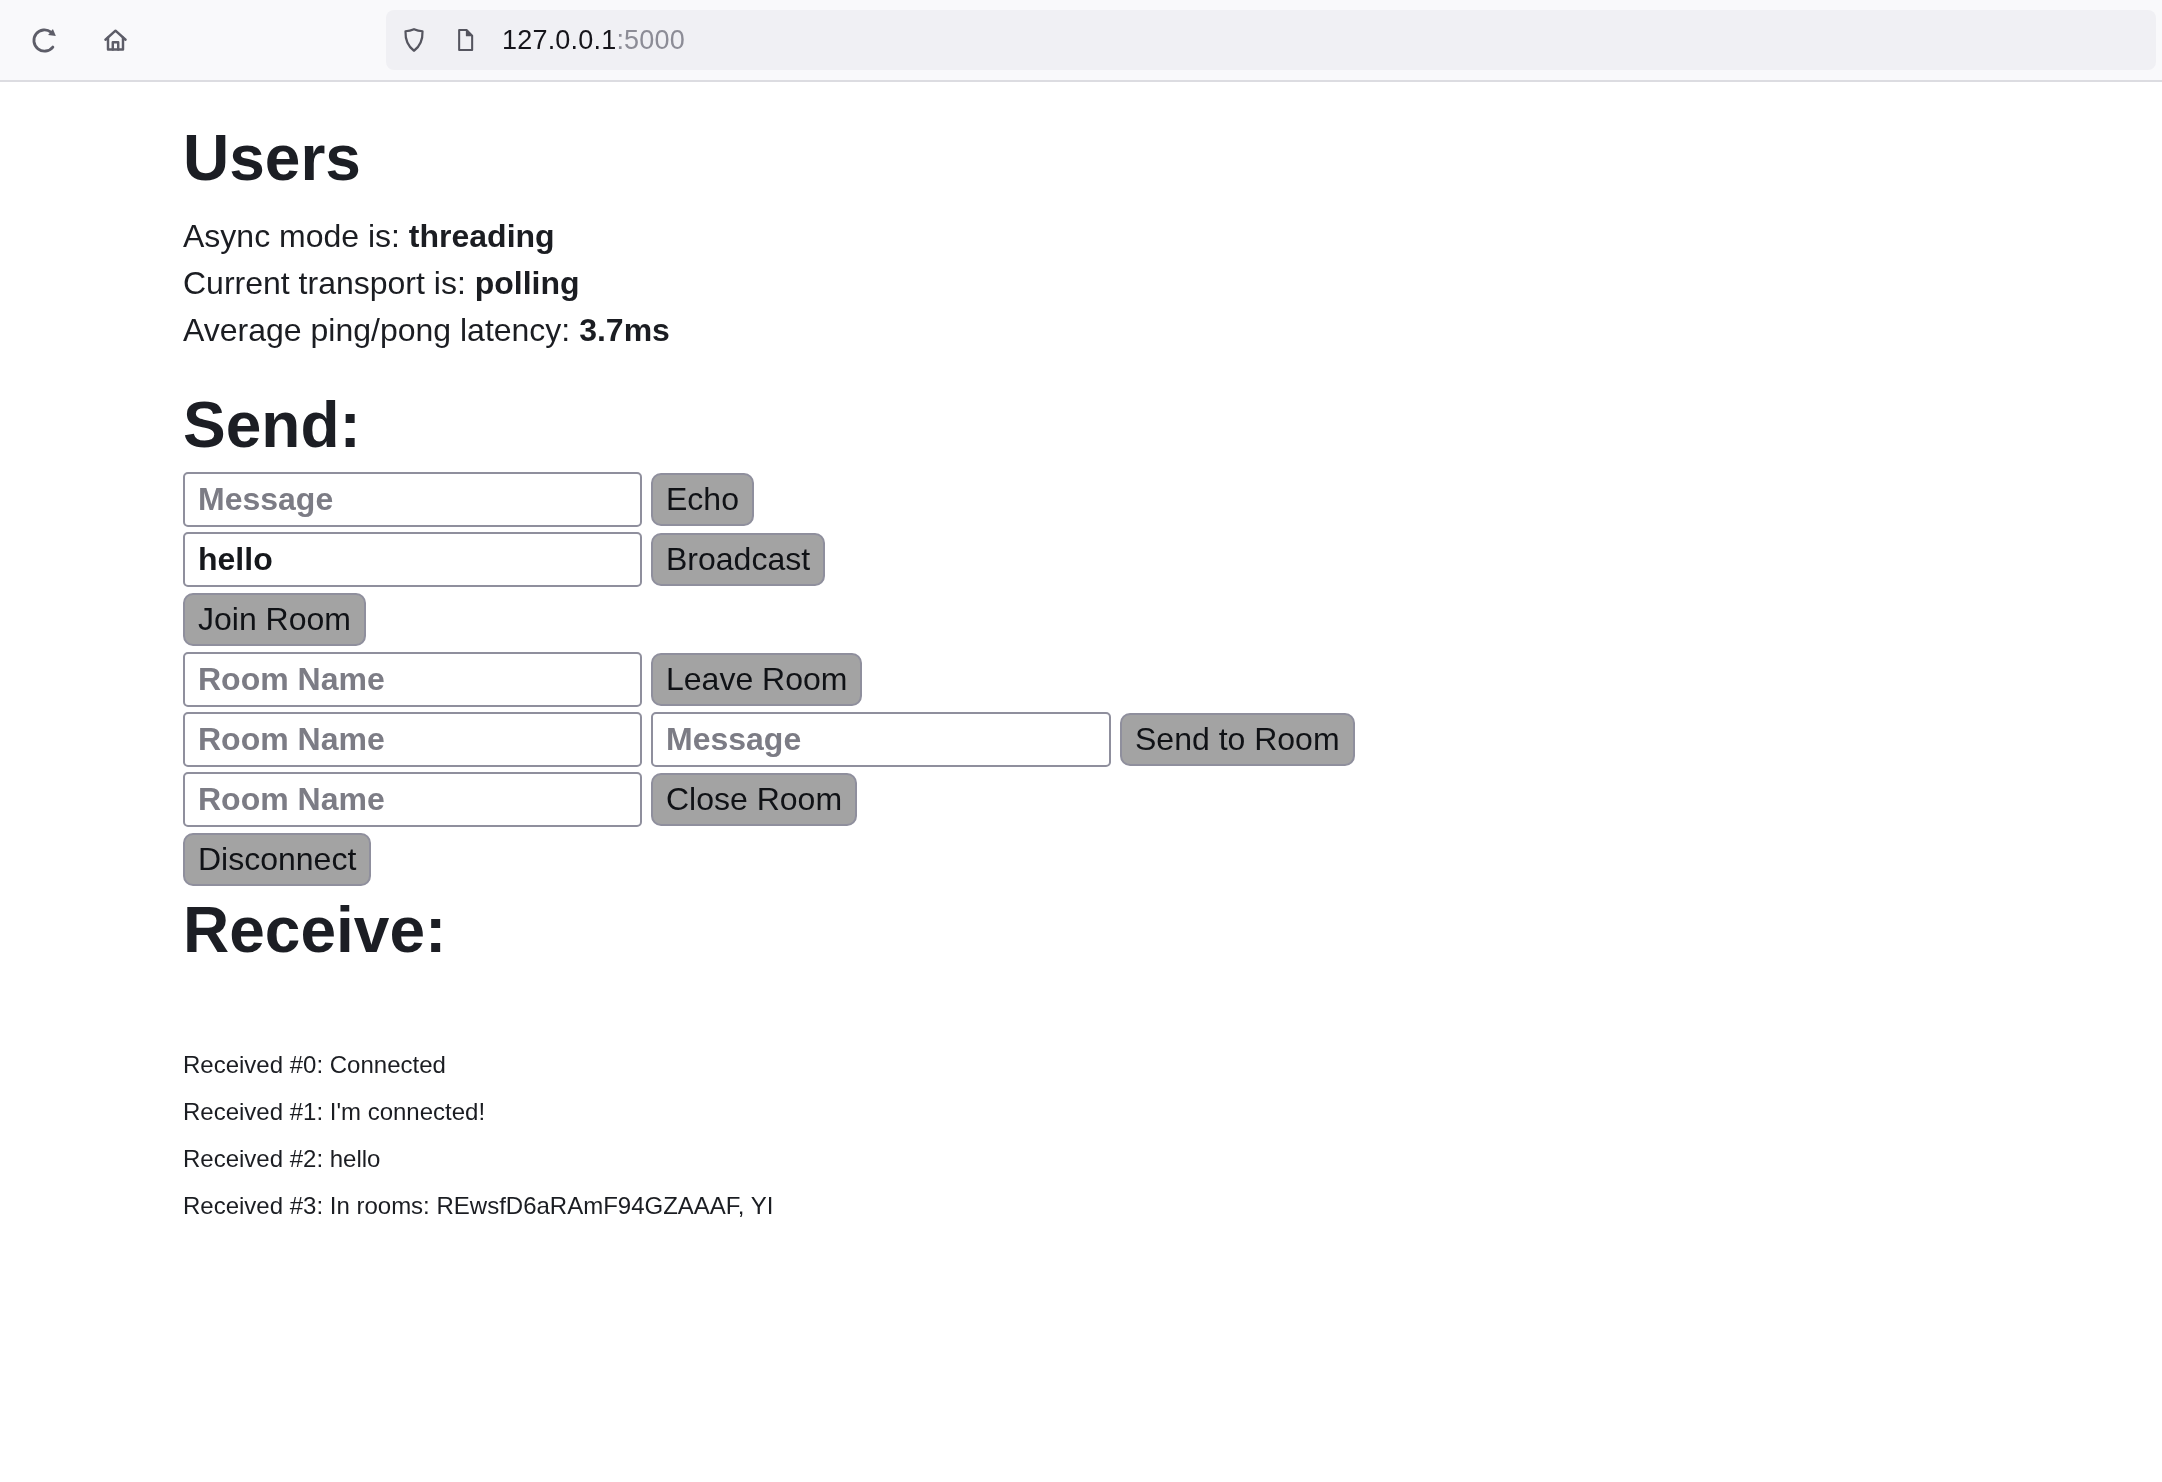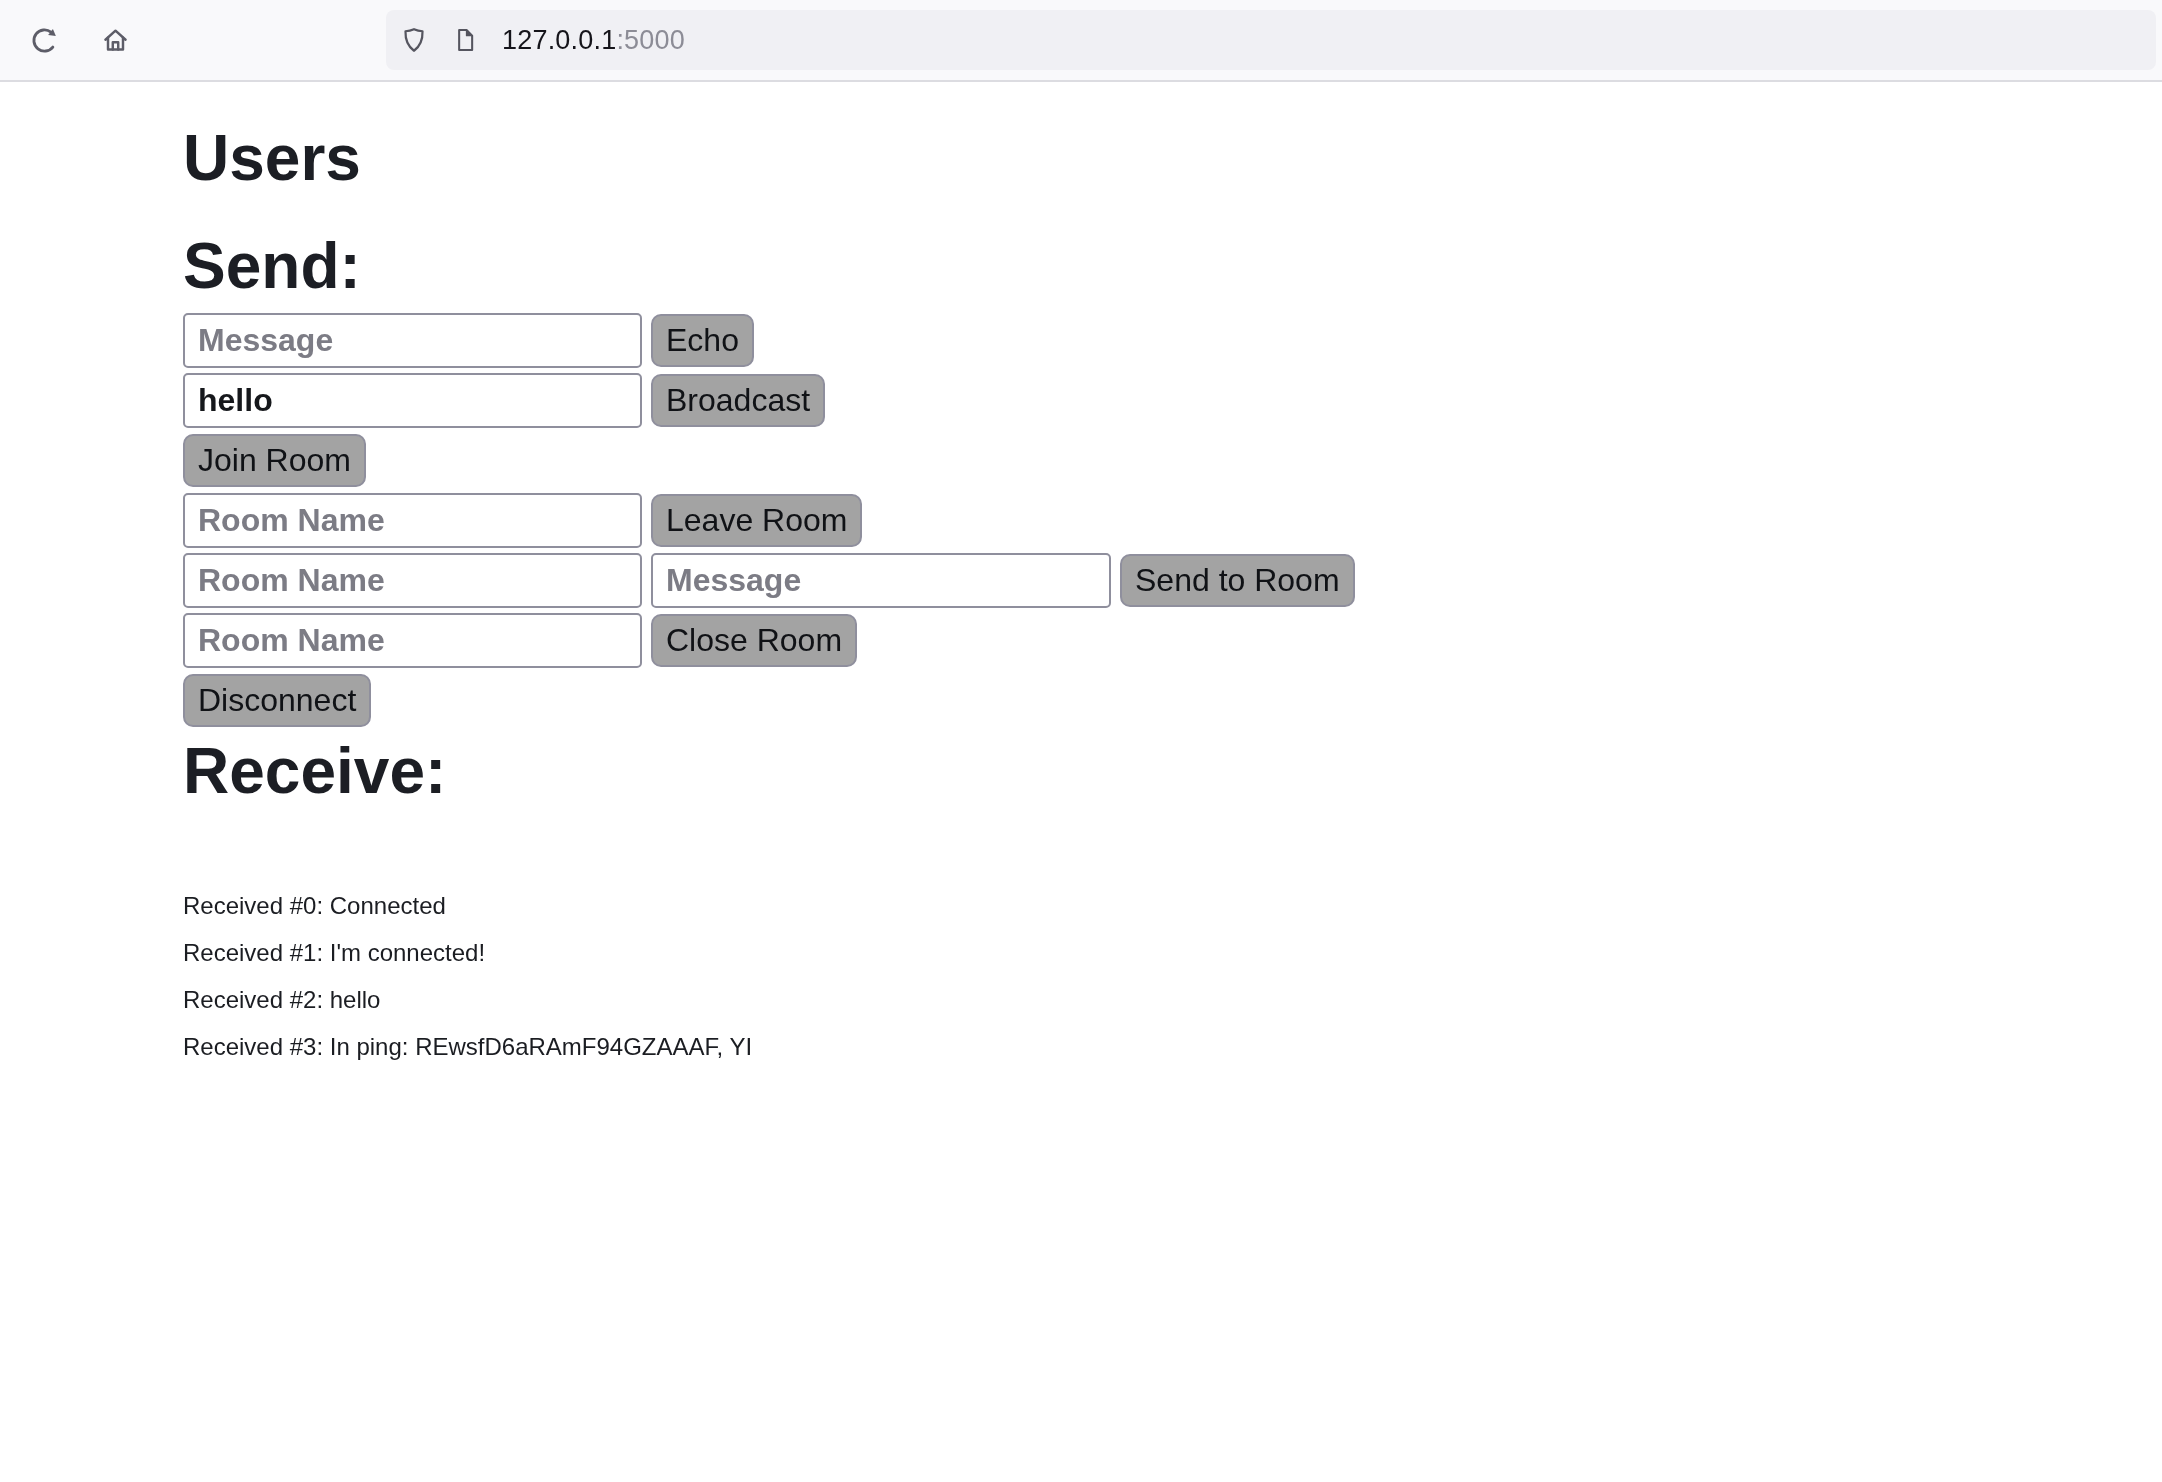--- a/index.html
+++ b/index.html
@@ -93,20 +93,25 @@
           <path d="M13.4 2.8 L18.6 8 H13.4 Z" fill="#55555f" stroke="#55555f" stroke-width="1.2" stroke-linejoin="round"></path>
         </svg>
       </span>
       <span class="url-text"><span class="host">127.0.0.1</span><span class="port">:5000</span></span>
     </div>
   </div>
 
   <div class="content">
     <h1 class="users">Users</h1>
 
+    <p class="status">
+      <span>Async mode is: </span><b>threading</b><br>
+      <span>Current transport is: </span><b>polling</b><br>
+      <span>Average ping/pong latency: </span><b>3.7ms</b>
+    </p>
 
     <h1 class="send">Send:</h1>
 
     <div>
       <div class="row">
         <input type="text" placeholder="Message" style="">
         <button class="form-btn">Echo</button>
       </div>
       <div class="row">
         <input type="text" value="hello" style="">
@@ -132,16 +137,16 @@
         <button class="form-btn">Disconnect</button>
       </div>
     </div>
 
     <h1 class="receive">Receive:</h1>
 
     <div class="received">
       <div class="msg">Received #0: Connected</div>
       <div class="msg">Received #1: I'm connected!</div>
       <div class="msg">Received #2: hello</div>
-      <div class="msg">Received #3: In ping: REwsfD6aRAmF94GZAAAF, YI</div>
+      <div class="msg">Received #3: In rooms: REwsfD6aRAmF94GZAAAF, YI</div>
     </div>
   </div>
 </div>
 
 </body></html>

